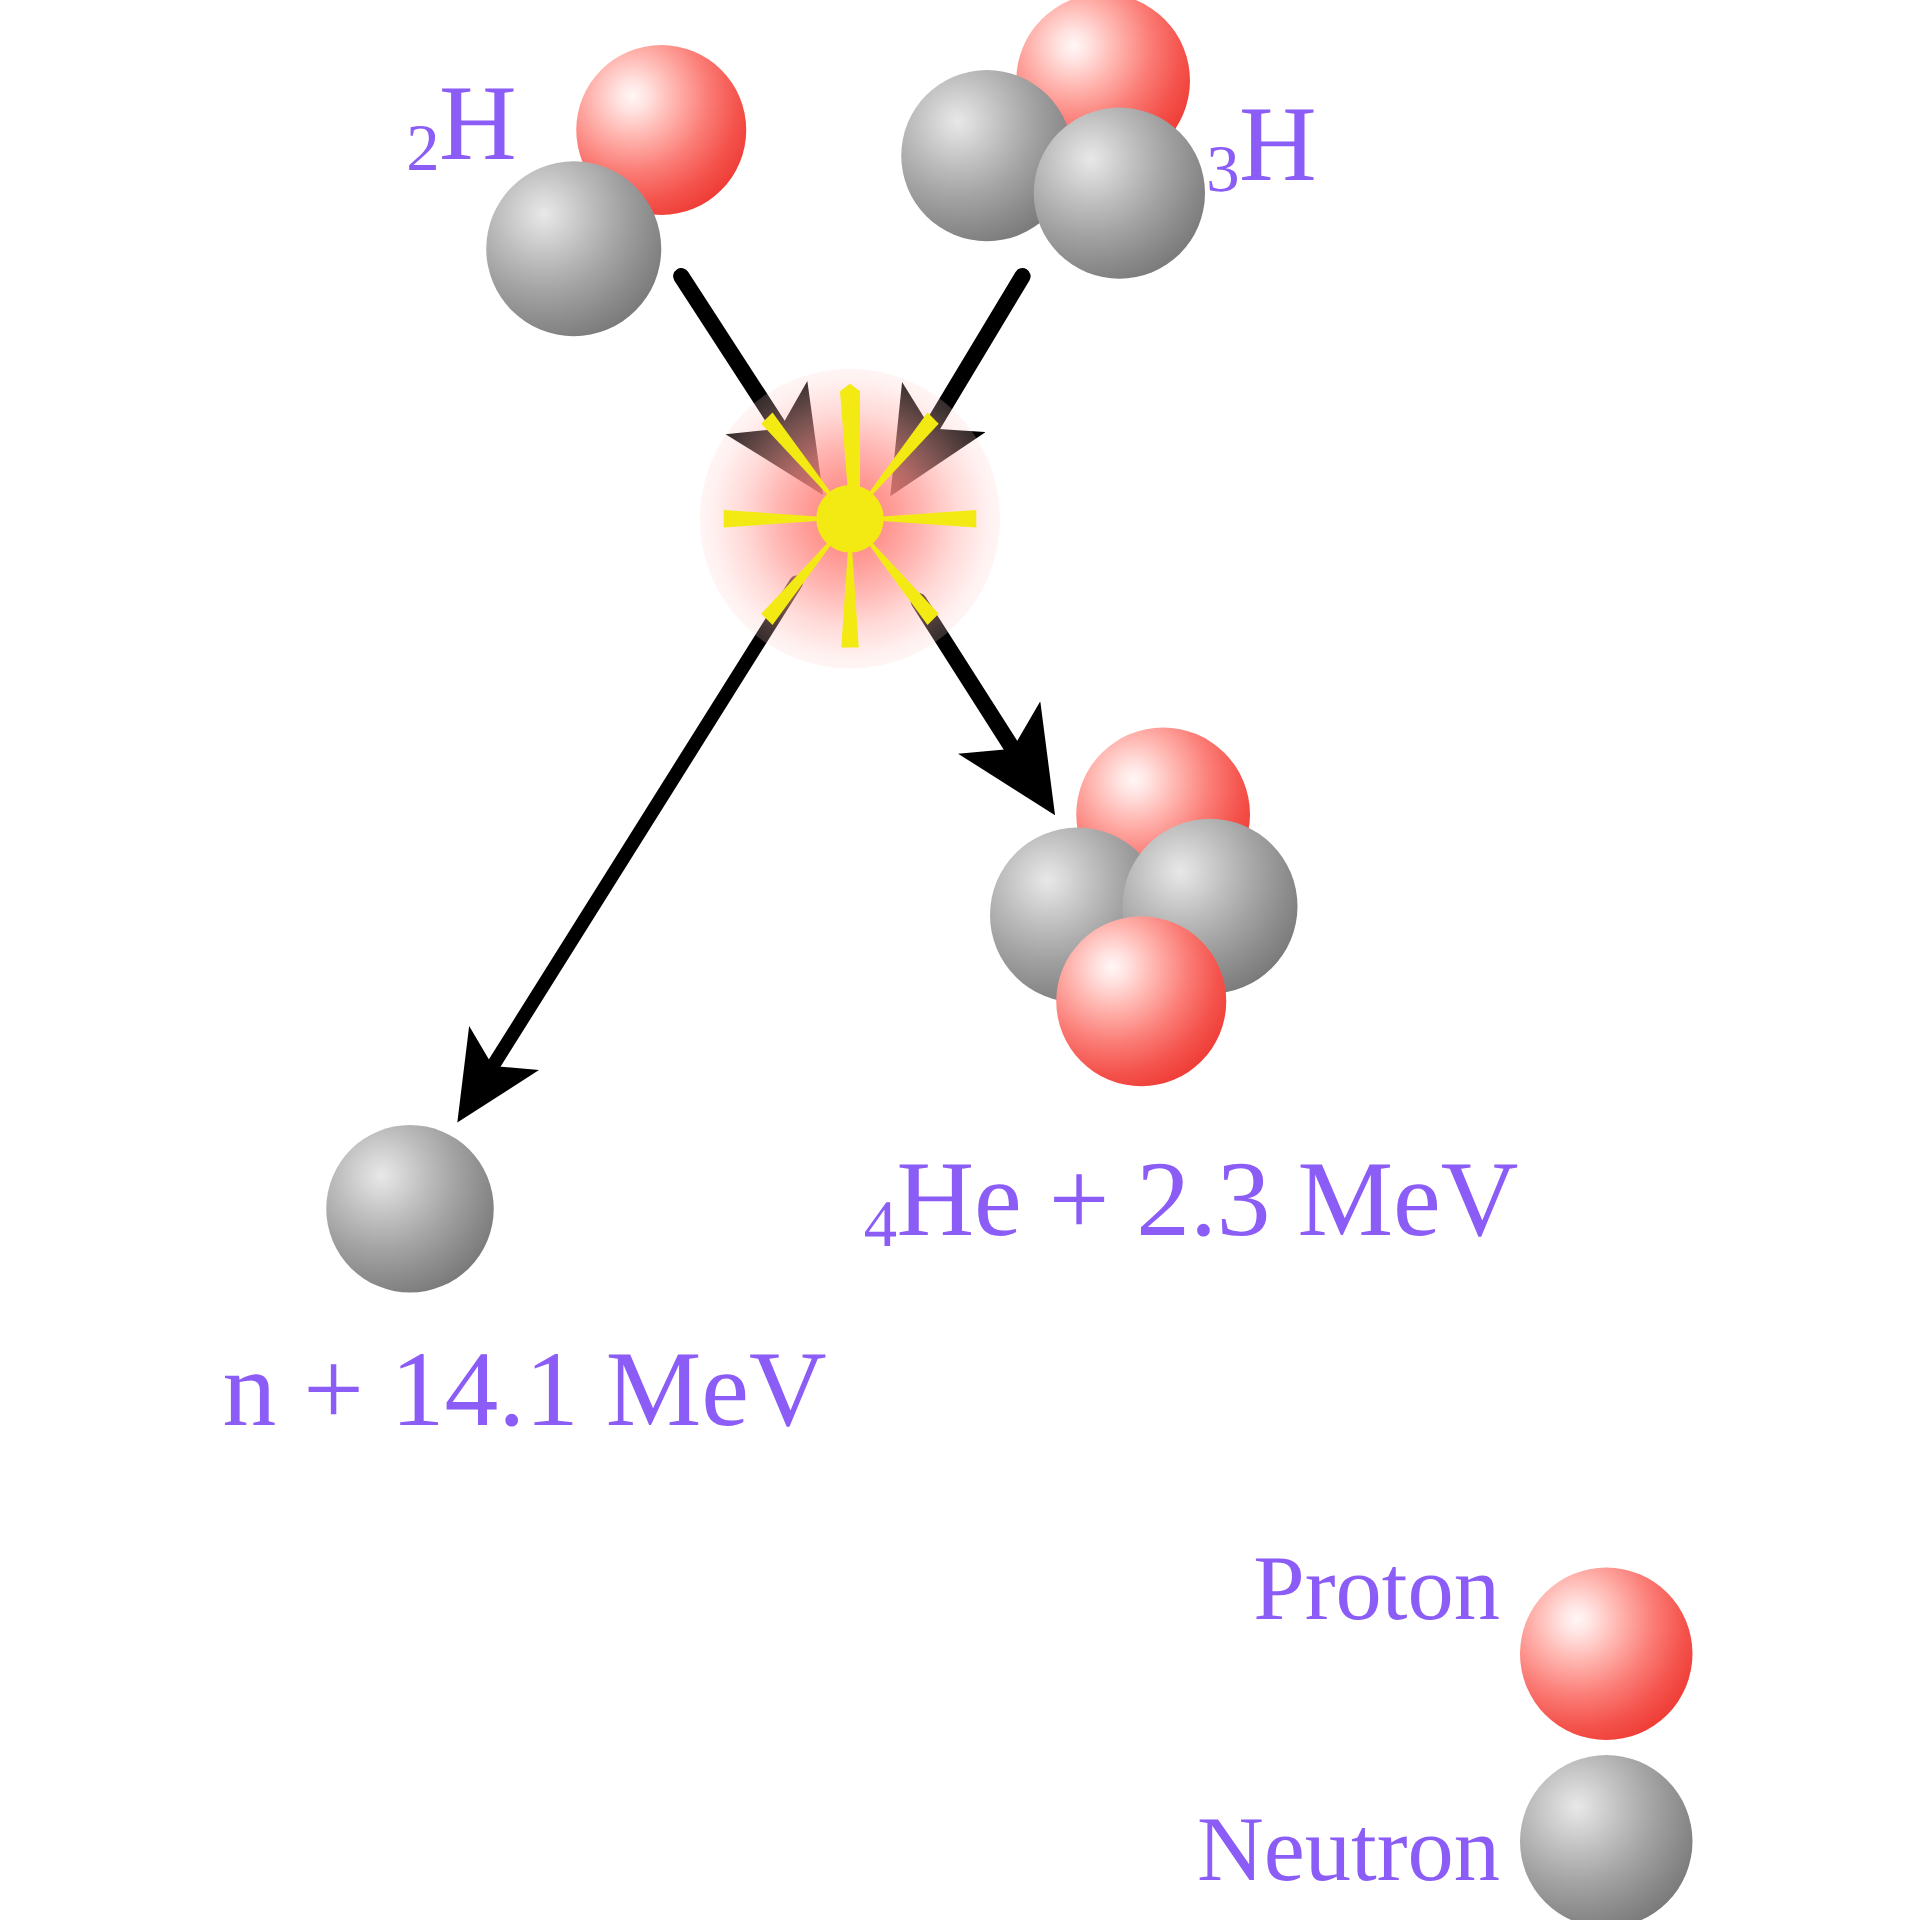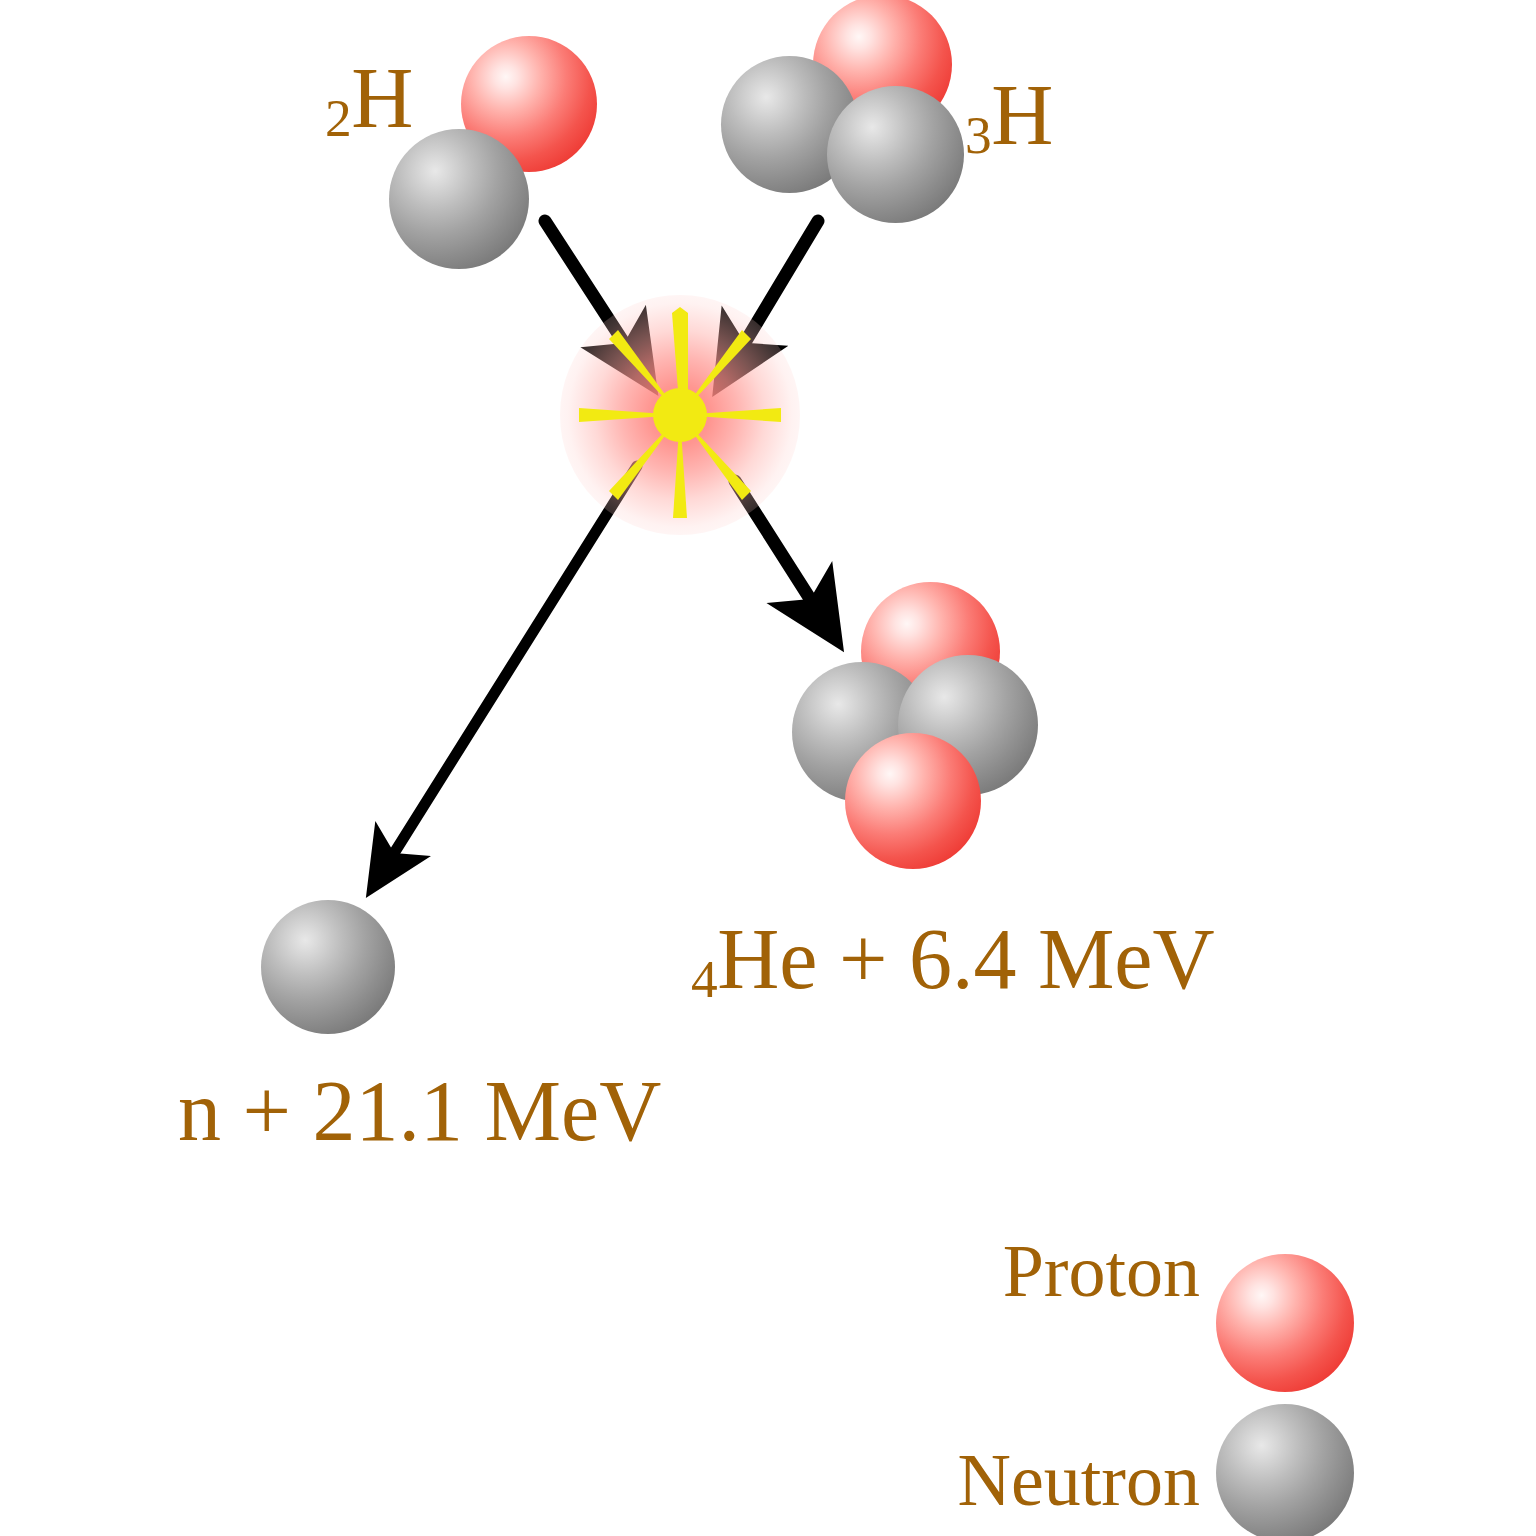--- a/index.html
+++ b/index.html
@@ -47,21 +47,21 @@
         #a3a3a3 46%,
         #8d8d8d 63%,
         #787878 80%,
         #6a6a6a 93%,
         #5f5f5f 100%);
   }
 
   
   .label {
     position: absolute;
-    color: #a16207;
+    color: #8b5cf6;
     line-height: 1;
     white-space: nowrap;
   }
   .formula {
     font-size: 86px;
   }
   .formula .sub {
     font-size: 0.62em;
     vertical-align: baseline;
     position: relative;
@@ -166,28 +166,28 @@
       <circle cx="120" cy="120" r="27" fill="#f2ea12"></circle>
     </svg>
   </div>
 
   <div>
     <div class="nucleon proton" style="left:861px; top:582px; width:139px; height:139px;"></div>
     <div class="nucleon neutron" style="left:792px; top:662px; width:140px; height:140px;"></div>
     <div class="nucleon neutron" style="left:898px; top:655px; width:140px; height:140px;"></div>
     <div class="nucleon proton" style="left:845px; top:733px; width:136px; height:136px;"></div>
     <div class="label formula" style="left:691px; top:916px;">
-      <span class="sub">4</span><span>He + 6.4 MeV</span>
+      <span class="sub">4</span><span>He + 2.3 MeV</span>
     </div>
   </div>
 
   <div>
     <div class="nucleon neutron" style="left:261px; top:900px; width:134px; height:134px;"></div>
     <div class="label formula" style="left:178px; top:1068px;">
-      <span>n + 21.1 MeV</span>
+      <span>n + 14.1 MeV</span>
     </div>
   </div>
 
   <div>
 
     <div>
       <div class="label legend-text" style="left:700px; top:1234px; width:500px;">Proton</div>
       <div class="nucleon proton" style="left:1216px; top:1254px; width:138px; height:138px;"></div>
     </div>
 

